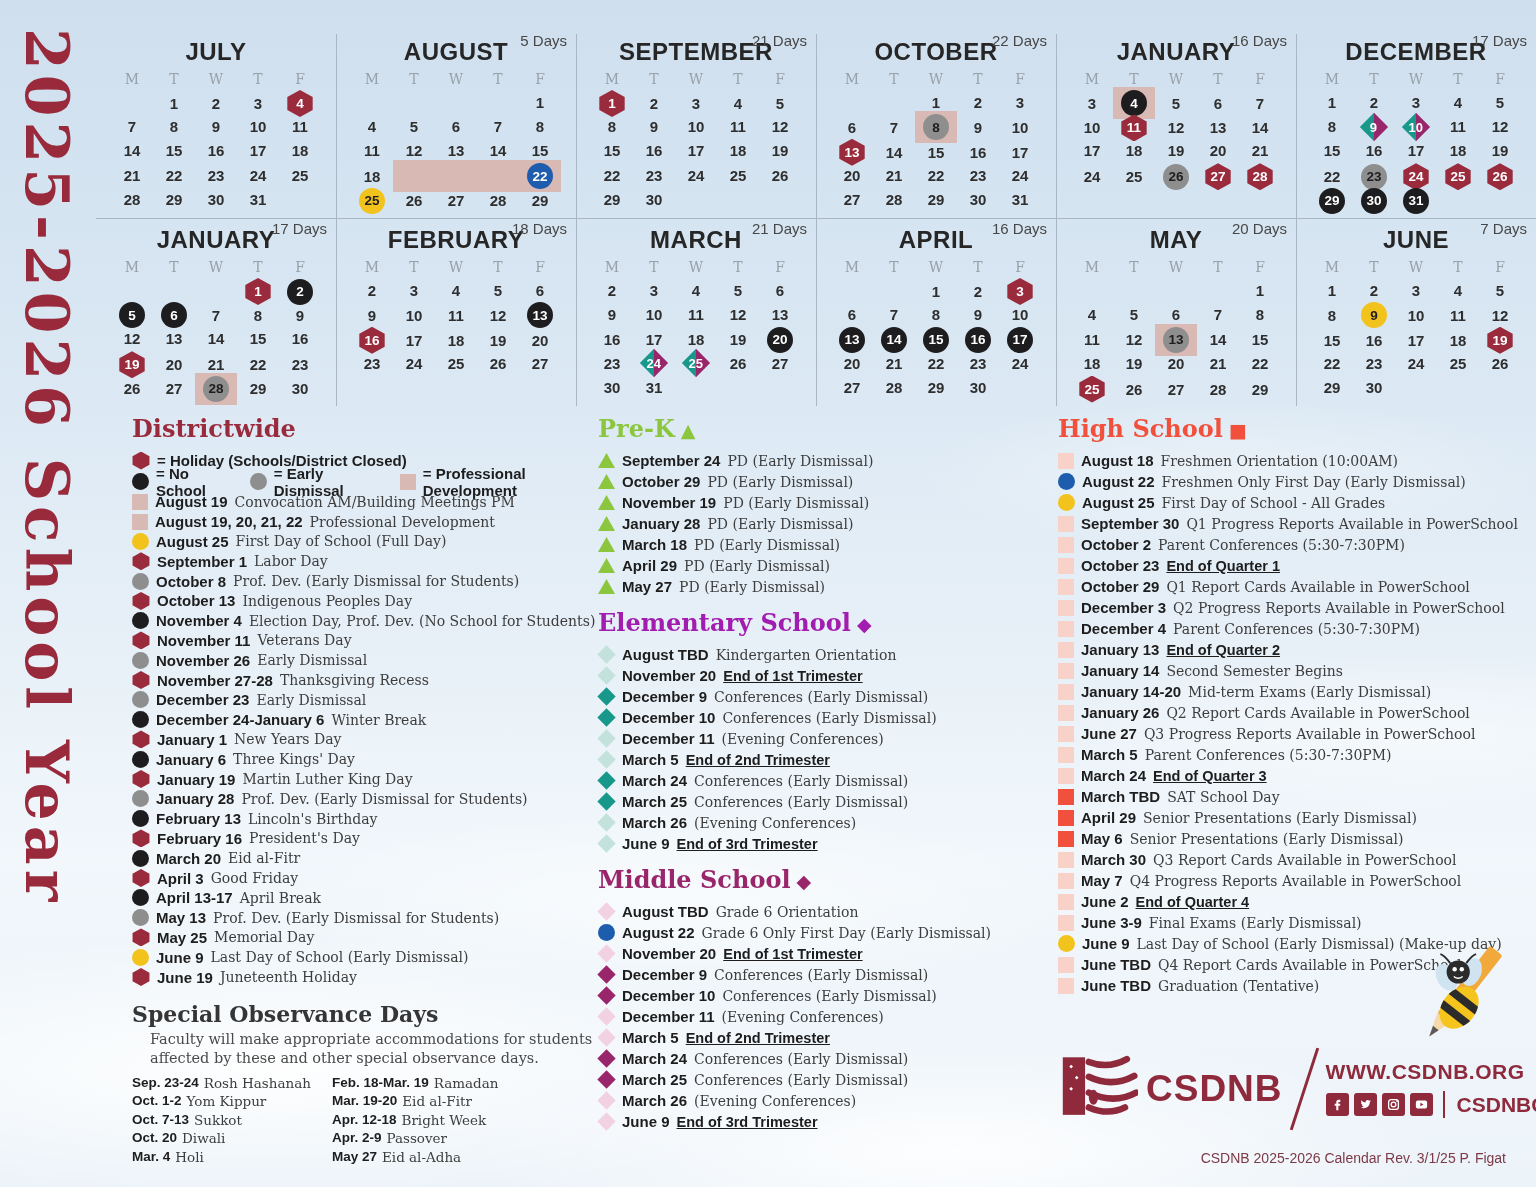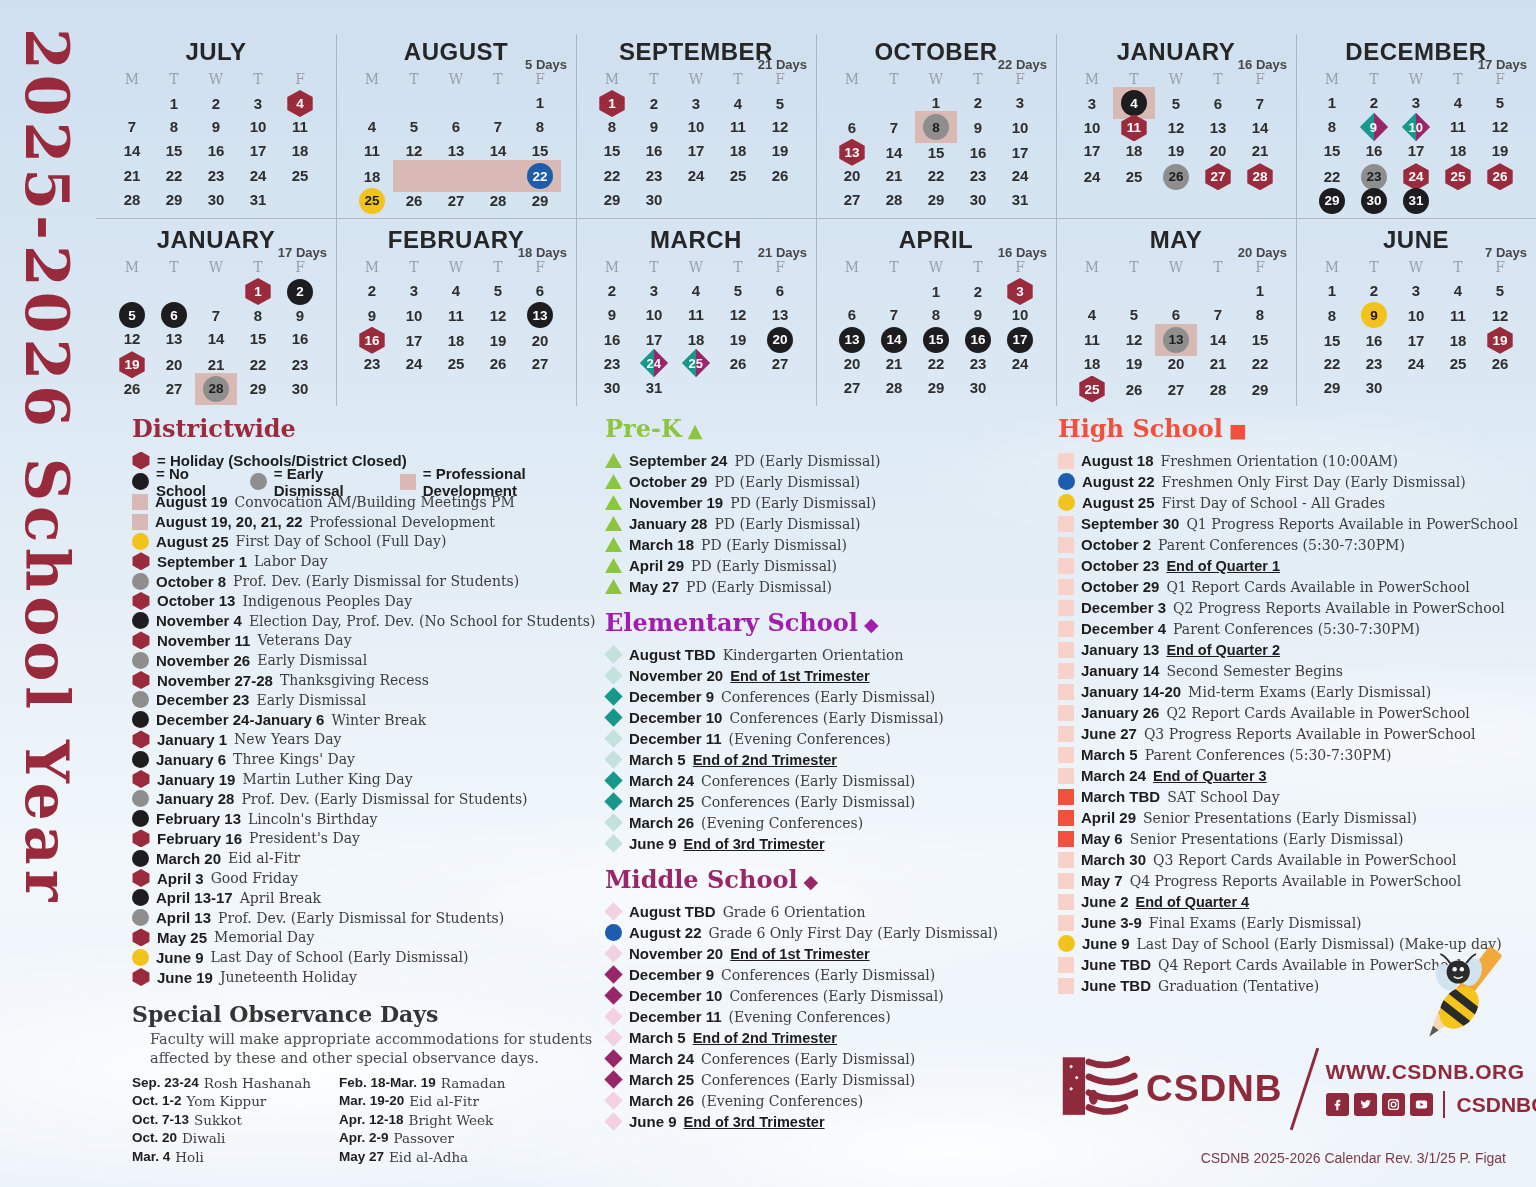--- a/index.html
+++ b/index.html
@@ -20,21 +20,21 @@
     position:absolute;left:12px;top:28px;height:1130px;
     writing-mode:vertical-lr;
     font-family:"DejaVu Serif",serif;font-weight:bold;font-size:60px;
     color:#992a3c;letter-spacing:5px;white-space:nowrap;
   }
   
   #months{position:absolute;left:96px;top:30px;width:1440px;
     display:grid;grid-template-columns:repeat(6,240px);grid-template-rows:188px 190px;}
   .month{position:relative;padding-top:8px;}
   .m-title{text-align:center;font-weight:bold;font-size:24px;color:#262626;letter-spacing:.5px;}
-  .m-days{position:absolute;top:27px;right:9px;font-size:13px;color:#474747;font-weight:bold;}
+  .m-days{position:absolute;top:2px;right:9px;font-size:15px;color:#474747;}
   .m-grid{margin:3px auto 0;width:210px;}
   .wk-head{display:grid;grid-template-columns:repeat(5,42px);text-align:center;
     font-family:"DejaVu Serif",serif;color:#98a1aa;font-size:14px;height:21px;line-height:21px;}
   .wk-row{display:grid;grid-template-columns:repeat(5,42px);height:24.4px;}
   .cell{position:relative;display:flex;align-items:center;justify-content:center;
     font-weight:bold;font-size:15px;color:#2e2e2e;}
   .cell.pd::before{content:"";position:absolute;left:0;right:0;top:-3px;bottom:-3px;background:#d9b9b3;}
   .mk{position:relative;z-index:1;width:26px;height:26px;display:flex;align-items:center;
     justify-content:center;border-radius:50%;font-size:13.5px;font-weight:bold;}
   .mk-hex{border-radius:0;width:27px;height:27px;
@@ -45,21 +45,21 @@
   .mk-yellow{background:#f2c21d;color:#1d1d1f;}
   .mk-blue{background:#1e5dad;color:#fff;}
   .mk-diam{border-radius:0;width:20px;height:20px;transform:rotate(45deg);
     background:linear-gradient(45deg,#17988a 50%,#99256b 50%);}
   .mk-diam i{transform:rotate(-45deg);font-style:normal;color:#fff;font-size:13px;font-weight:bold;}
   .vline{position:absolute;top:34px;height:372px;width:1px;background:#aab7c3;}
   .hline{position:absolute;top:218px;left:96px;width:1440px;height:1px;background:#aab7c3;}
   
   .col{position:absolute;top:414px;}
   #col1{left:132px;width:478px;}
-  #col2{left:598px;width:452px;margin-left:7px;}
+  #col2{left:598px;width:452px;}
   #col3{left:1058px;width:470px;}
   .sec-title{font-family:"DejaVu Serif",serif;font-weight:bold;font-size:24px;margin:0 0 7px;}
   .sec-title:not(:first-child){margin-top:11px;}
   .st-maroon{color:#9a2b3d;} .st-green{color:#8cc63f;} .st-teal{color:#a21caf;}
   .st-purple{color:#99256b;} .st-red{color:#f0503c;}
   .glyph{font-family:"DejaVu Sans",sans-serif;font-size:19px;margin-left:6px;}
   .lg-row{display:flex;align-items:center;gap:7px;font-weight:bold;font-size:15px;color:#1d1d1d;height:21px;}
   .lg-group{display:flex;align-items:center;gap:7px;margin-right:13px;}
   .ev{display:flex;align-items:center;gap:7px;height:19.8px;white-space:nowrap;}
   #col2 .ev,#col3 .ev{height:21px;}
@@ -76,21 +76,21 @@
   .ic-pd{background:#d9b9b3;}
   .ic-sq-light{background:#f8d2c8;}
   .ic-sq-red{background:#f0503c;}
   .ic-tri{width:17px;height:15px;clip-path:polygon(50% 0,100% 100%,0 100%);background:#8cc63f;}
   .ic-dl-teal,.ic-ds-teal,.ic-dl-pink,.ic-ds-purple{width:13px;height:13px;transform:rotate(45deg);margin:0 2px;}
   .ic-dl-teal{background:#c3e2dc;} .ic-ds-teal{background:#17988a;}
   .ic-dl-pink{background:#f2d2e2;} .ic-ds-purple{background:#99256b;}
   
   .so-title{font-family:"DejaVu Serif",serif;font-weight:bold;font-size:22px;color:#353535;margin:14px 0 3px;}
   .so-note{font-family:"DejaVu Serif",serif;font-size:14.5px;color:#4a4a4a;line-height:19px;margin-bottom:7px;margin-left:18px;}
-  .so-cols{display:flex;gap:28px;}
+  .so-cols{display:flex;gap:21px;}
   .so-ev{display:flex;gap:5px;height:18.5px;white-space:nowrap;}
   .so-ev b{font-size:13.5px;color:#1d1d1d;}
   .so-ev span{font-family:"DejaVu Serif",serif;font-size:13.5px;color:#3d3d3d;}
   
   #footer{position:absolute;left:1060px;top:1046px;display:flex;align-items:center;}
   .f-brand{font-size:37px;font-weight:bold;color:#8e2a3c;letter-spacing:1px;margin-left:8px;}
   .f-slash{width:3px;height:86px;background:#8e2a3c;transform:rotate(18deg);margin:0 20px;}
   .f-url{font-size:21px;font-weight:bold;color:#8e2a3c;letter-spacing:.5px;}
   .f-social{display:flex;align-items:center;gap:5px;margin-top:7px;}
   .s-ic{width:23px;height:23px;background:#8e2a3c;border-radius:3px;display:flex;align-items:center;justify-content:center;}
@@ -887,21 +887,21 @@
         <b>April 3</b>
         <span class="t">Good Friday</span>
       </div>
       <div class="ev">
         <span class="ic ic-black"></span>
         <b>April 13-17</b>
         <span class="t">April Break</span>
       </div>
       <div class="ev">
         <span class="ic ic-gray"></span>
-        <b>April 13</b>
+        <b>May 13</b>
         <span class="t">Prof. Dev. (Early Dismissal for Students)</span>
       </div>
       <div class="ev">
         <span class="ic ic-hex"></span>
         <b>May 25</b>
         <span class="t">Memorial Day</span>
       </div>
       <div class="ev">
         <span class="ic ic-yellow"></span>
         <b>June 9</b>

